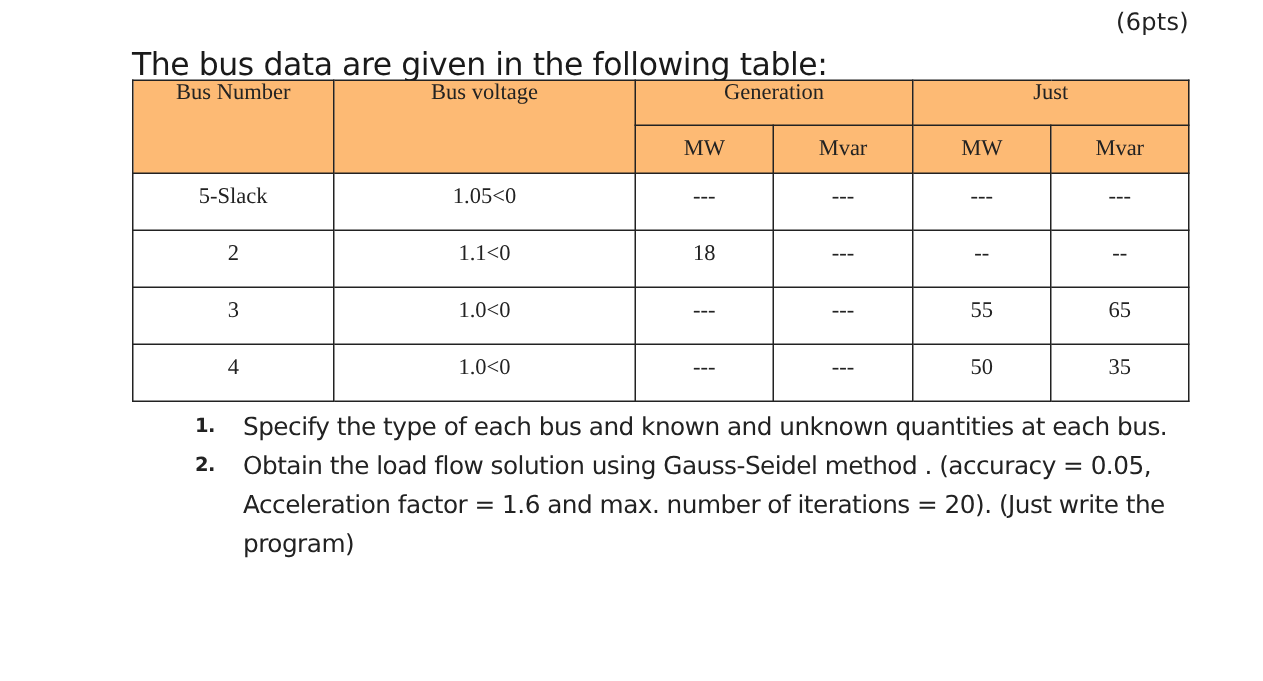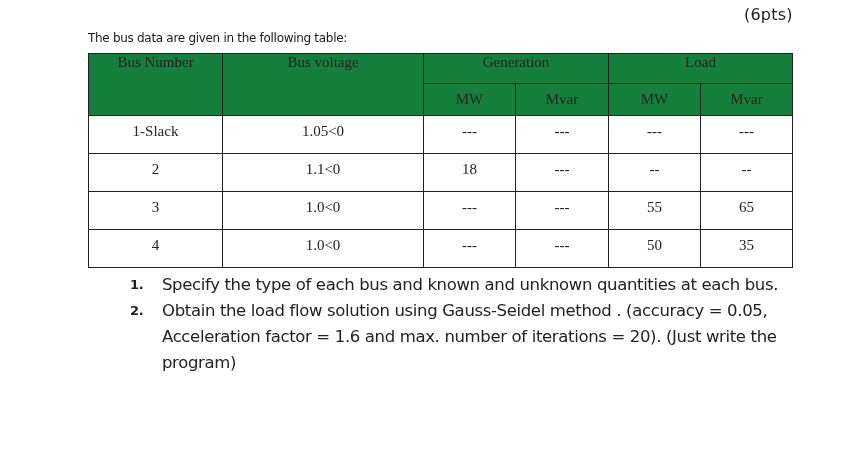--- a/index.html
+++ b/index.html
@@ -4,33 +4,33 @@
 <style>
   html, body { margin: 0; padding: 0; background: #ffffff; }
   body { width: 842px; height: 454px; position: relative; overflow: hidden; }
   .pts {
     position: absolute; left: 744px; top: 5px;
     font-family: "DejaVu Sans", sans-serif; font-weight: normal;
     font-size: 16px; color: #222; letter-spacing: 0.2px;
   }
   .intro {
     position: absolute; left: 88px; top: 31px;
-    font-family: "DejaVu Sans", sans-serif; font-size: 12px; color: #1a1a1a;
+    font-family: "DejaVu Sans", sans-serif; font-size: 21px; color: #1a1a1a;
     letter-spacing: -0.3px;
   }
   table.bus {
     position: absolute; left: 88px; top: 53px;
     border-collapse: collapse; table-layout: fixed;
     font-family: "Liberation Serif", serif; font-size: 15px; color: #222;
   }
   table.bus td, table.bus th {
     border: 1px solid #222; padding: 0; text-align: center;
     font-weight: normal;
   }
-  table.bus th { background: #15803d; }
+  table.bus th { background: #fdba74; }
   th.top { vertical-align: top; padding-top: 2px; height: 29px; }
   th.sub { height: 31px; }
   td { height: 31px; vertical-align: middle; }
   td.busnum { font-weight: bold; }
   td.cell { padding-bottom: 6px !important; }
   .questions {
     position: absolute; left: 126px; top: 272px; width: 680px;
     font-family: "DejaVu Sans", sans-serif; font-size: 16.5px; color: #222;
     line-height: 26px; letter-spacing: -0.35px;
   }
@@ -50,30 +50,30 @@
       <col style="width:92px">
     <col style="width:93px">
       <col style="width:92px">
       <col style="width:92px">
   </colgroup>
   <tbody>
       <tr>
     <th class="top" rowspan="2">Bus Number</th>
     <th class="top" rowspan="2">Bus voltage</th>
     <th class="top" colspan="2">Generation</th>
-    <th class="top" colspan="2">Load</th>
+    <th class="top" colspan="2">Just</th>
   </tr>
   <tr>
     <th class="sub">MW</th>
     <th class="sub">Mvar</th>
     <th class="sub">MW</th>
     <th class="sub">Mvar</th>
   </tr>
   <tr>
-    <td class="busnum cell">1-Slack</td>
+    <td class="busnum cell">5-Slack</td>
     <td class="cell">1.05&lt;0</td>
     <td class="cell">---</td>
     <td class="cell">---</td>
     <td class="cell">---</td>
     <td class="cell">---</td>
   </tr>
   <tr>
     <td class="busnum cell">2</td>
     <td class="cell">1.1&lt;0</td>
     <td class="cell">18</td>

